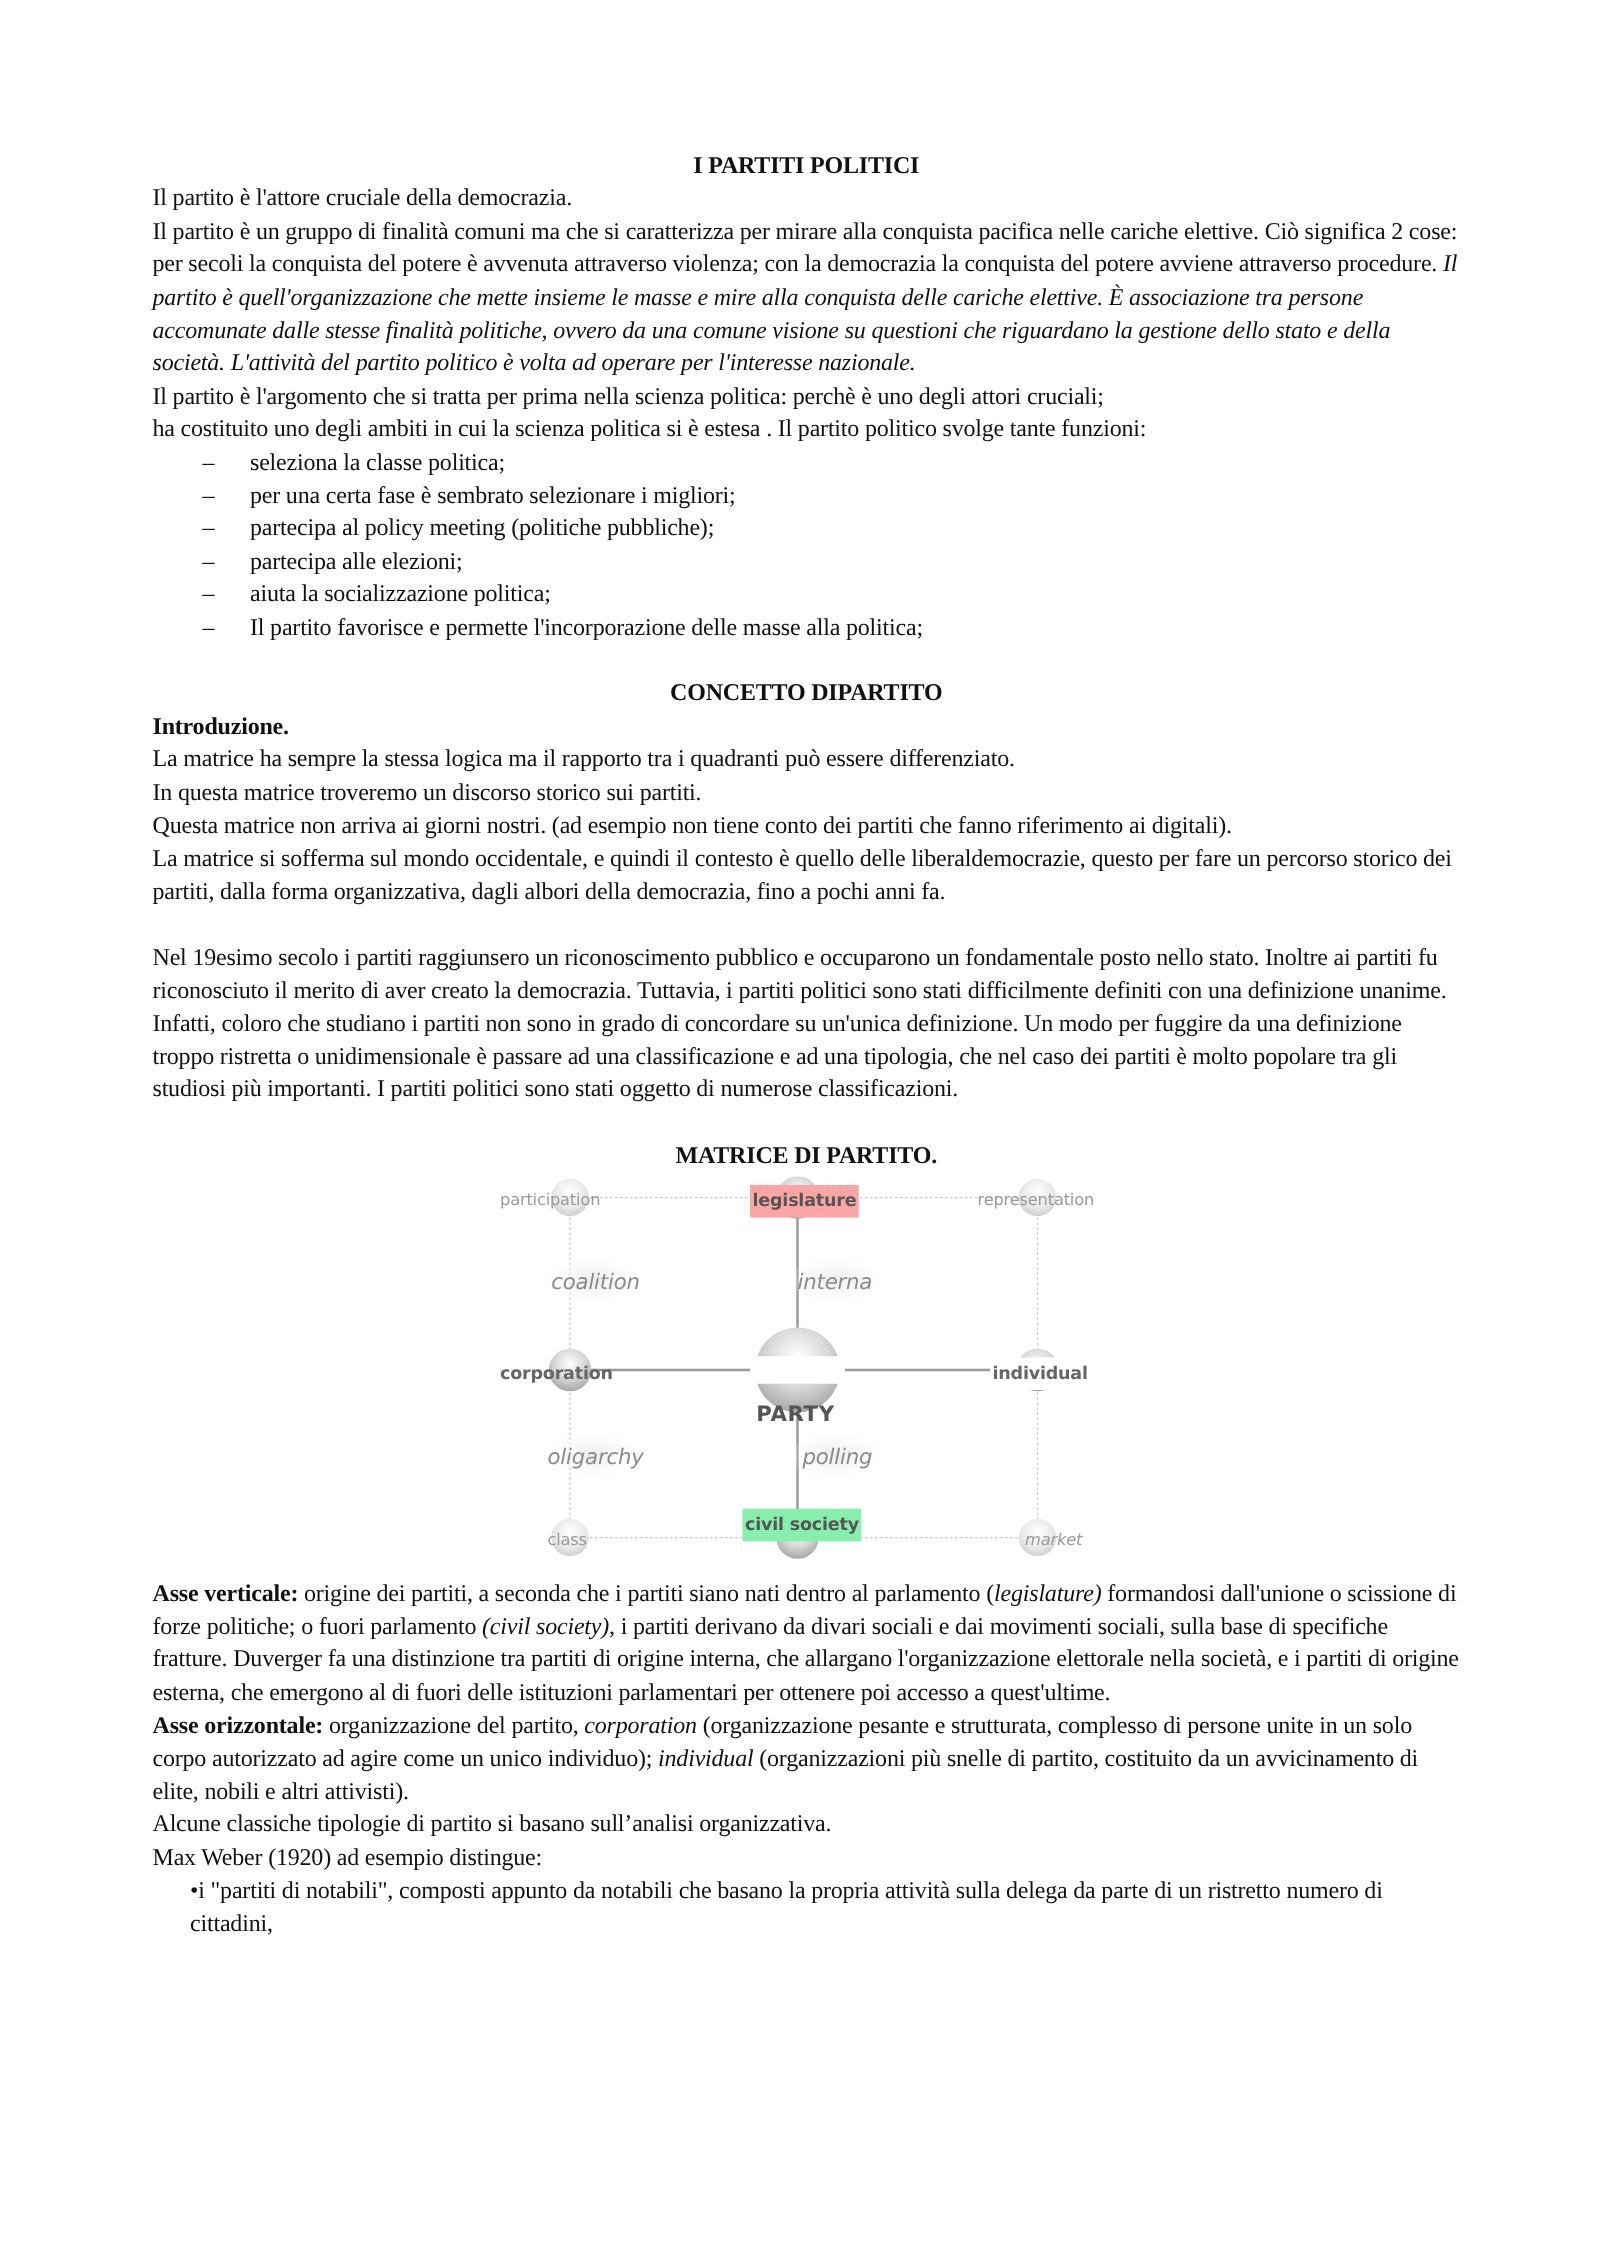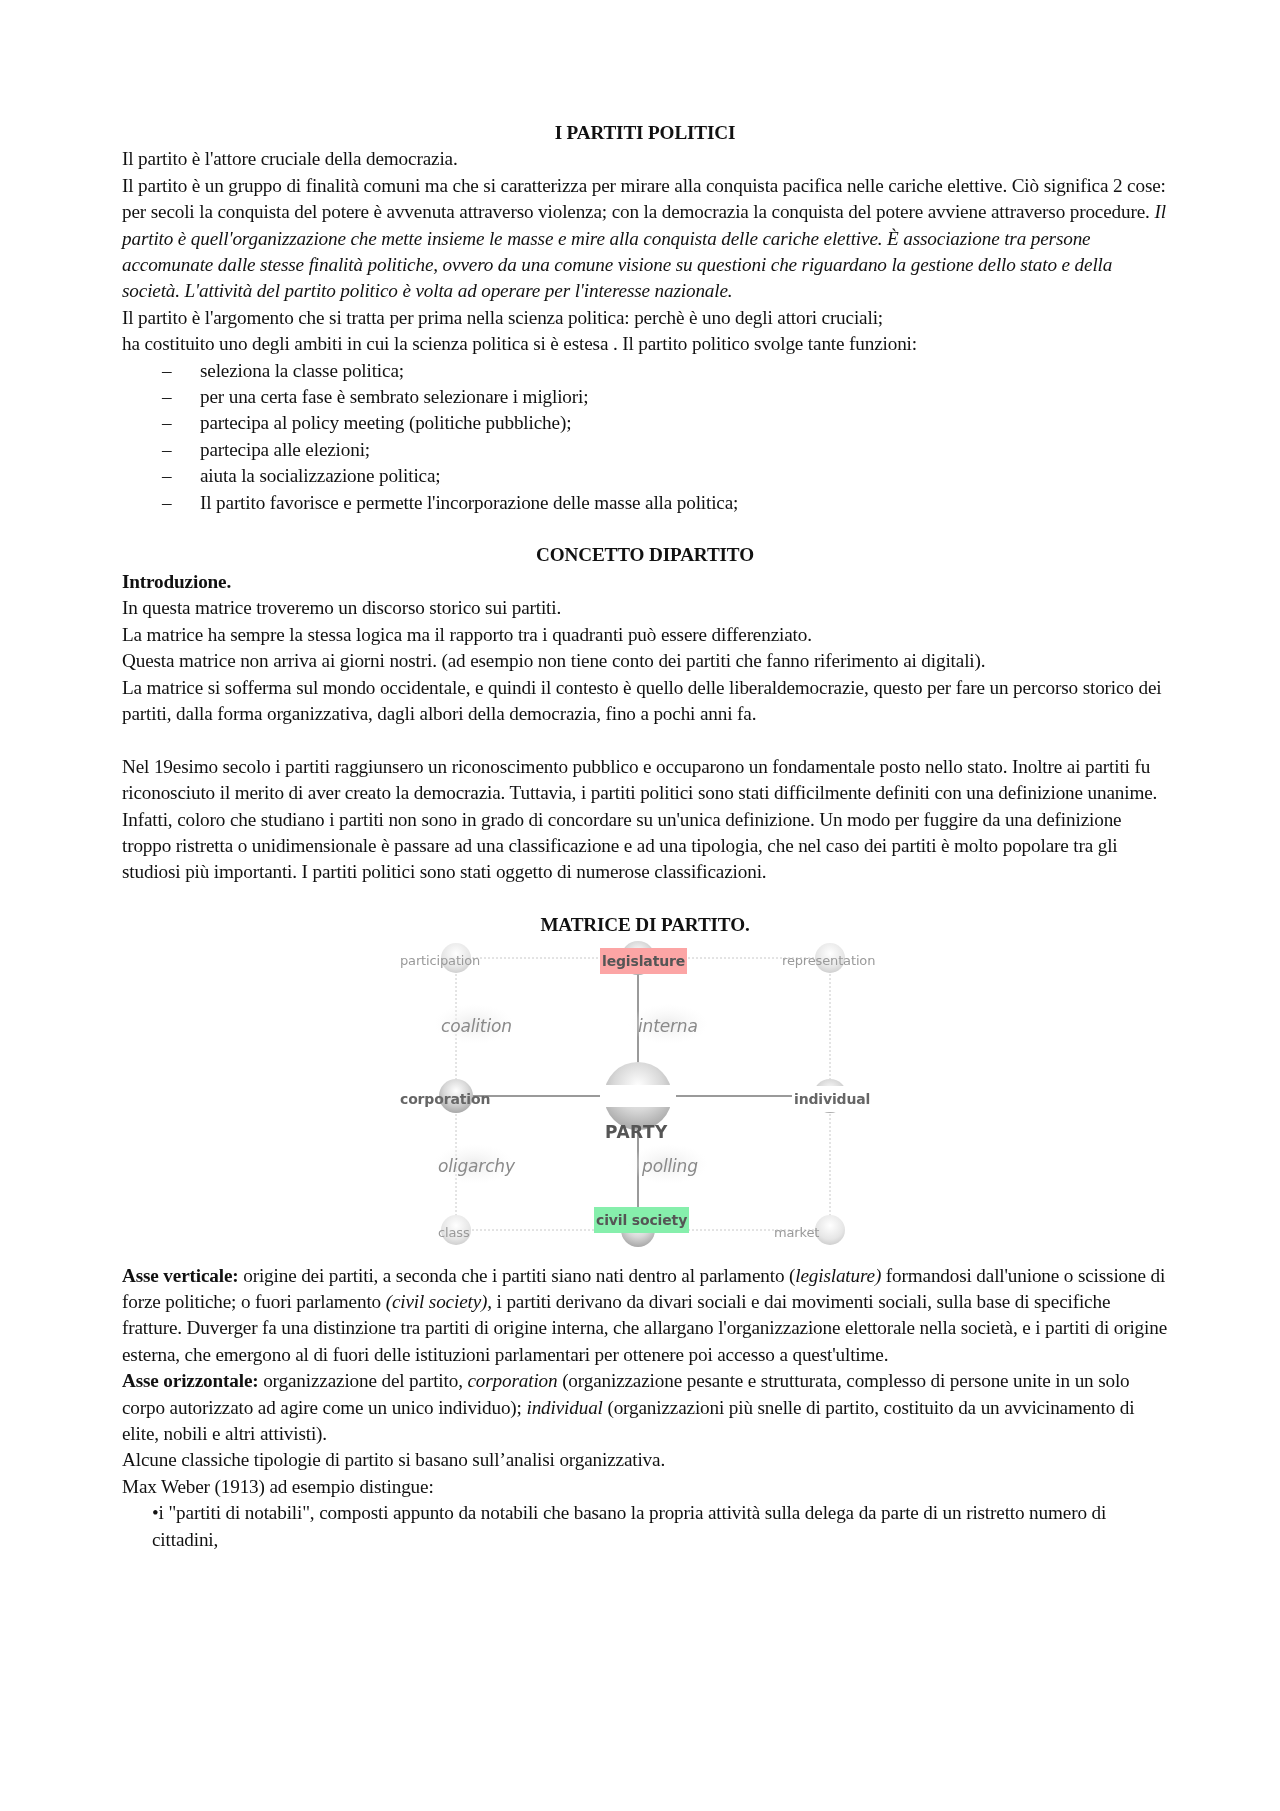--- a/index.html
+++ b/index.html
@@ -38,22 +38,22 @@
     <li><span class="dash">–</span><span>partecipa al policy meeting (politiche pubbliche);</span></li>
     <li><span class="dash">–</span><span>partecipa alle elezioni;</span></li>
     <li><span class="dash">–</span><span>aiuta la socializzazione politica;</span></li>
     <li><span class="dash">–</span><span>Il partito favorisce e permette l'incorporazione delle masse alla politica;</span></li>
   </ul>
 
   <div class="gap"></div>
 
   <h2 class="center-title" style="font-size:19.2px;">CONCETTO DIPARTITO</h2>
   <p class="b">Introduzione.</p>
+  <p>La matrice ha sempre la stessa logica ma il rapporto tra  i quadranti può essere differenziato.</p>
   <p>In questa matrice troveremo un discorso storico sui partiti.</p>
-  <p>La matrice ha sempre la stessa logica ma il rapporto tra  i quadranti può essere differenziato.</p>
   <p>Questa matrice non arriva ai giorni nostri. (ad esempio non tiene conto dei partiti che fanno riferimento ai digitali).</p>
   <p>La matrice si sofferma sul mondo occidentale, e quindi il contesto è quello delle liberaldemocrazie, questo per fare un percorso storico dei partiti, dalla forma organizzativa, dagli albori della democrazia, fino a pochi anni fa.</p>
 
   <div class="gap"></div>
 
   <p>Nel 19esimo secolo i partiti raggiunsero un riconoscimento pubblico e occuparono un fondamentale posto nello stato. Inoltre ai partiti fu riconosciuto il merito di aver creato la democrazia. Tuttavia, i partiti politici sono stati difficilmente definiti con una definizione unanime. Infatti, coloro che studiano i partiti non sono in grado di concordare su un'unica definizione. Un modo per fuggire da una definizione troppo ristretta o unidimensionale è passare ad una classificazione e ad una tipologia, che nel caso dei partiti è molto popolare tra gli studiosi più importanti. I partiti politici sono stati oggetto di numerose classificazioni.</p>
 
   <div class="gap"></div>
 
   <h2 class="center-title" style="font-size:19.2px;">MATRICE DI PARTITO.</h2>
@@ -113,25 +113,25 @@
 
       <span style="position:absolute;left:278px;top:145px;font-size:14px;font-weight:bold;color:#666;background:transparent;">corporation</span>
       <span style="position:absolute;left:483px;top:142px;font-size:17px;font-weight:bold;color:#555;letter-spacing:0.5px;margin-top:36px;">PARTY</span>
       <span style="position:absolute;left:670px;top:145px;font-size:14px;font-weight:bold;color:#666;background:#ffffff;padding-left:2px;">individual</span>
 
       <span style="position:absolute;left:316px;top:212px;font-size:17px;font-style:italic;color:#8a8a8a;">oligarchy</span>
       <span style="position:absolute;left:520px;top:212px;font-size:17px;font-style:italic;color:#8a8a8a;">polling</span>
 
       <span style="position:absolute;left:316px;top:279px;font-size:13px;color:#9a9a9a;">class</span>
       <span style="position:absolute;left:472px;top:266px;font-size:14px;font-weight:bold;color:#555;background:#86efac;padding:0 2px;">civil society</span>
-      <span style="position:absolute;left:652px;top:279px;font-size:13px;color:#9a9a9a;">market</span>
+      <span style="position:absolute;left:698px;top:279px;font-size:13px;color:#9a9a9a;font-style:italic;">market</span>
     </div>
   </div>
 
   <p><span class="b">Asse verticale:</span><span> origine dei partiti, a seconda che i partiti siano nati dentro al parlamento (</span><span class="it">legislature)</span><span> formandosi dall'unione o scissione di forze politiche; o fuori parlamento </span><span class="it">(civil society),</span><span> i partiti derivano da divari sociali e dai movimenti sociali, sulla base di specifiche fratture. Duverger fa una distinzione tra partiti di origine interna, che allargano l'organizzazione elettorale nella società, e i partiti di origine esterna, che emergono al di fuori delle istituzioni parlamentari per ottenere poi accesso a quest'ultime.</span></p>
 
   <p><span class="b">Asse orizzontale:</span><span> organizzazione del partito, </span><span class="it">corporation</span><span> (organizzazione pesante e strutturata, complesso di persone unite in un solo corpo autorizzato ad agire come un unico individuo); </span><span class="it">individual</span><span>  (organizzazioni più snelle di partito, costituito da un avvicinamento di elite, nobili e altri attivisti).</span></p>
 
   <p>Alcune classiche tipologie di partito si basano sull’analisi organizzativa.</p>
-  <p>Max Weber (1913) ad esempio distingue:</p>
+  <p>Max Weber (1920) ad esempio distingue:</p>
   <p class="weber-item">•i "partiti di notabili", composti appunto da notabili che basano la propria attività sulla delega da parte di un ristretto numero di cittadini,</p>
 
 </div>
 
 </body></html>

